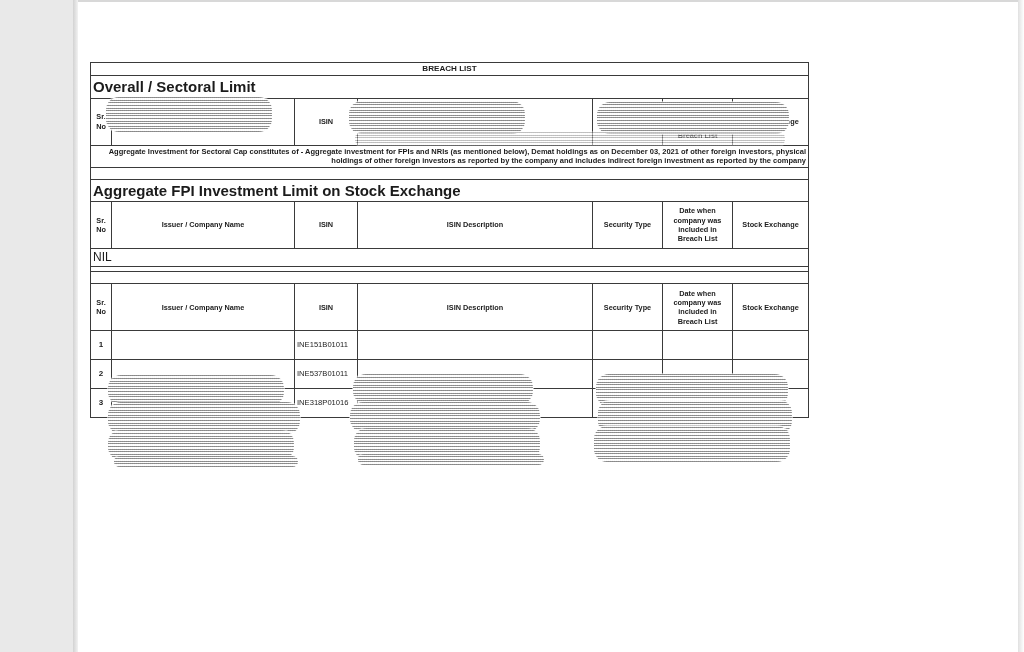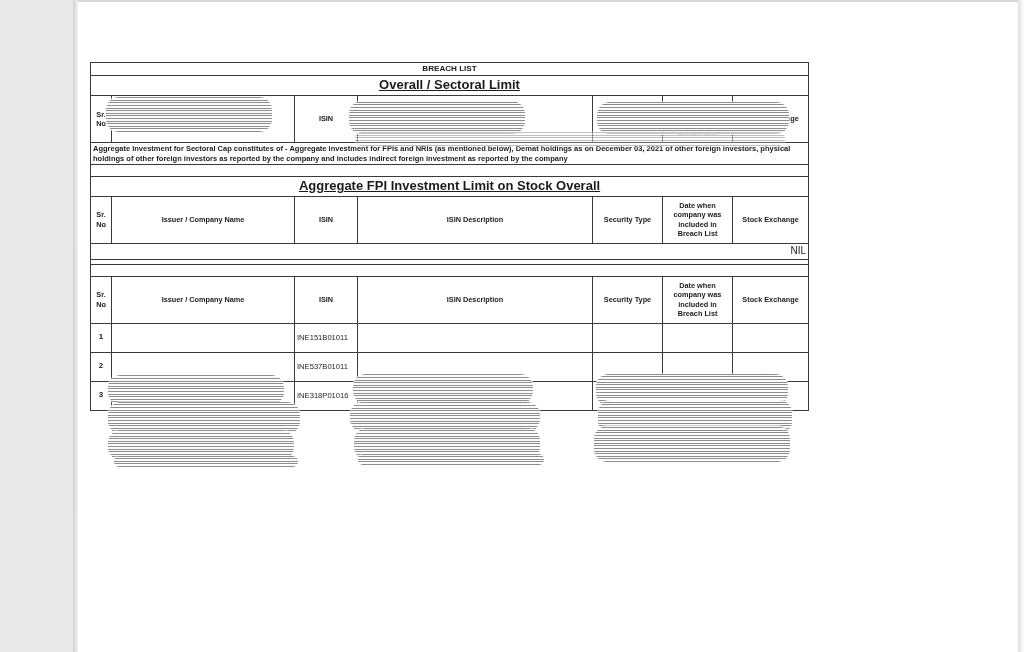--- a/index.html
+++ b/index.html
@@ -75,50 +75,49 @@
     font-weight: bold;
     font-size: 8.1px;
     padding: 3px 2px 2px 2px;
   }
   .subttl {
     text-align: center;
     font-size: 8.1px;
     padding: 2px 2px 4px 2px;
   }
   .section-head {
-    text-align: center;
+    text-align: left;
     font-weight: bold;
-    font-size: 13px;
+    font-size: 15px;
     padding: 3px 2px;
-    text-decoration: underline;
   }
   .colhead {
     text-align: center;
     font-weight: bold;
     font-size: 7.3px;
     height: 44px;
     padding: 2px 1px;
   }
   .note {
-    text-align: left;
+    text-align: right;
     font-weight: bold;
     font-size: 7.5px;
     line-height: 1.45;
     padding: 3px 6px 4px 6px;
   }
   .spacer td {
     height: 9px;
     border-left: 1px solid #3a3a3a;
     border-right: 1px solid #3a3a3a;
     border-top: 2px solid #555;
     border-bottom: 1px solid #3a3a3a;
   }
   .nil {
-    text-align: right;
-    font-size: 10px;
+    text-align: left;
+    font-size: 12px;
     padding: 2px;
   }
   .drow td { height: 26px; }
   .sr  { text-align: center; font-weight: bold; font-size: 8px; }
   .isin { text-align: left; font-size: 7.6px; padding-left: 3px; white-space: nowrap; }
   .thickline td {
     border-top: 2px solid #555;
     border-bottom: 0;
     height: 2px;
     padding: 0;
@@ -196,21 +195,21 @@
         </tr>
         <tr>
           <td class="note" colspan="7">Aggregate Investment for Sectoral Cap constitutes of  -  Aggregate investment for FPIs and NRIs (as mentioned below), Demat holdings as on December 03, 2021 of other foreign investors,  physical holdings of other foreign investors as reported by the company  and includes indirect foreign investment as reported by the company</td>
         </tr>
 
         <tr class="spacer">
           <td colspan="7"></td>
         </tr>
 
         <tr>
-          <td class="section-head" colspan="7">Aggregate FPI Investment Limit on Stock Overall</td>
+          <td class="section-head" colspan="7">Aggregate FPI Investment Limit on Stock Exchange</td>
         </tr>
         <tr>
           <td class="colhead">
             <span>Sr.</span><br>
             <span>No</span>
           </td>
           <td class="colhead">Issuer / Company Name</td>
           <td class="colhead">ISIN</td>
           <td class="colhead">ISIN Description</td>
           <td class="colhead">Security Type</td>

